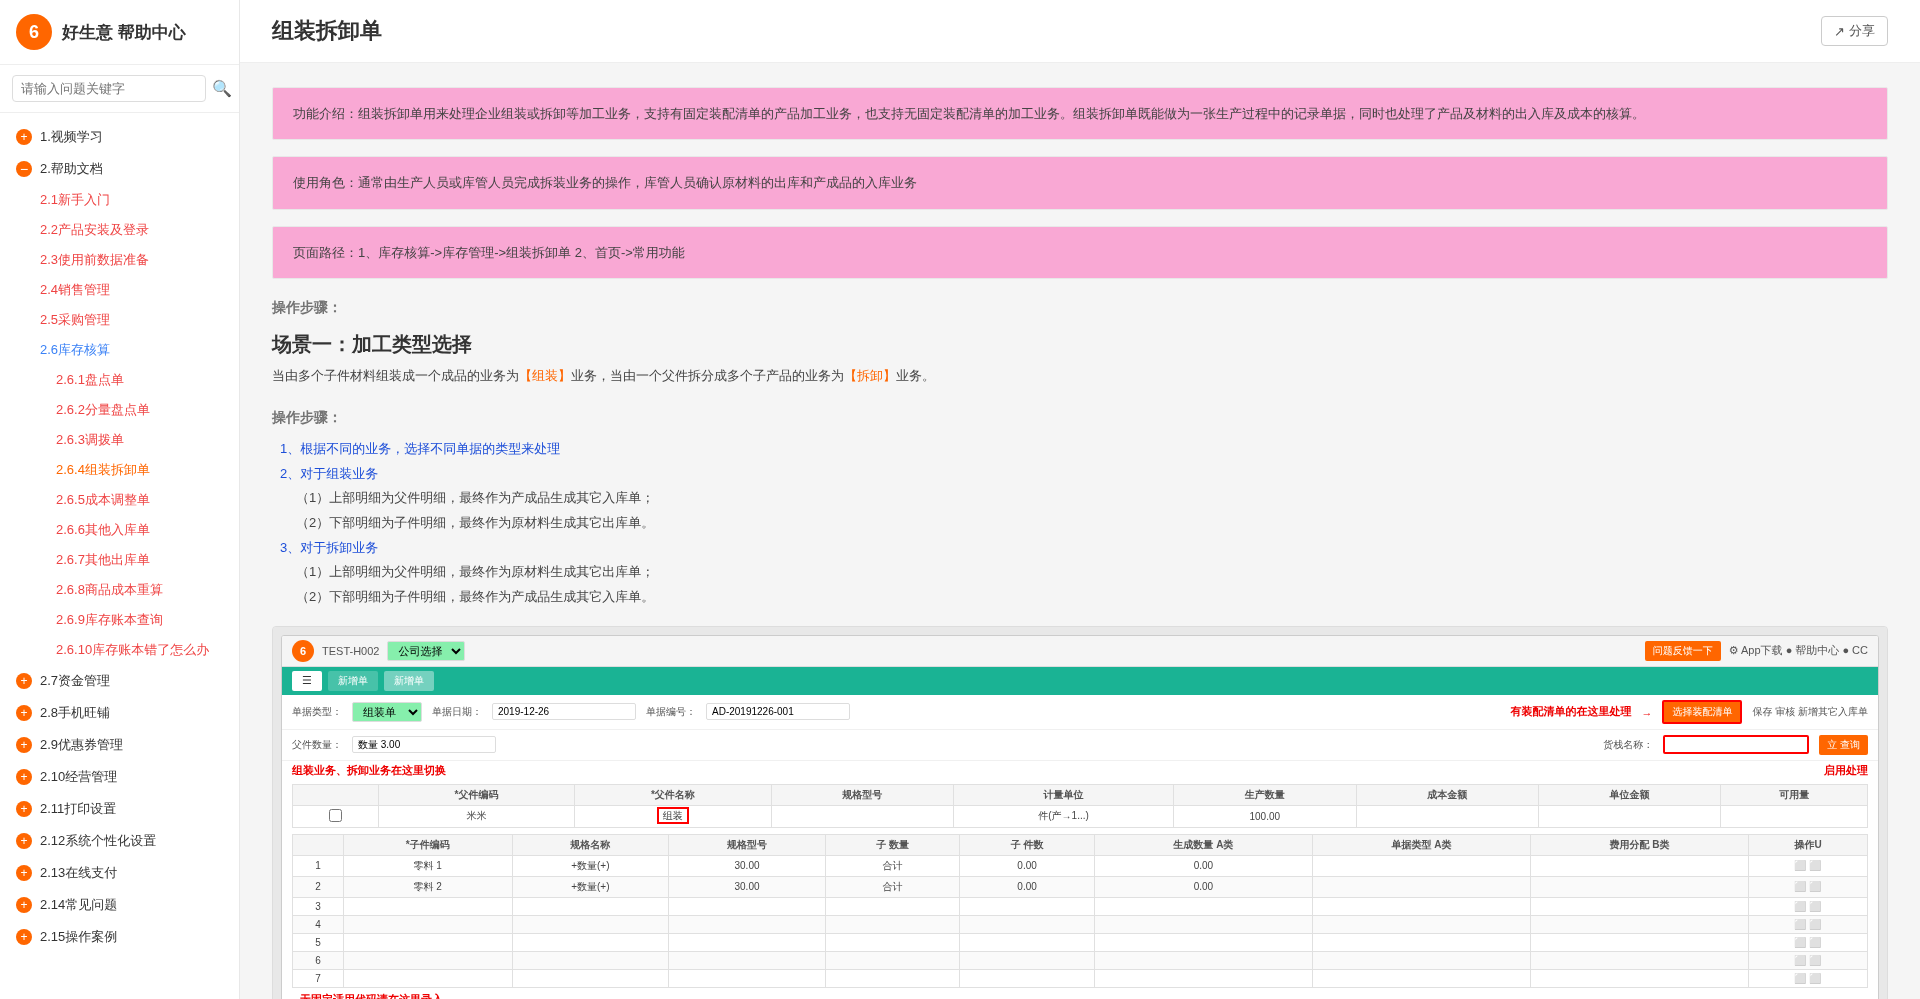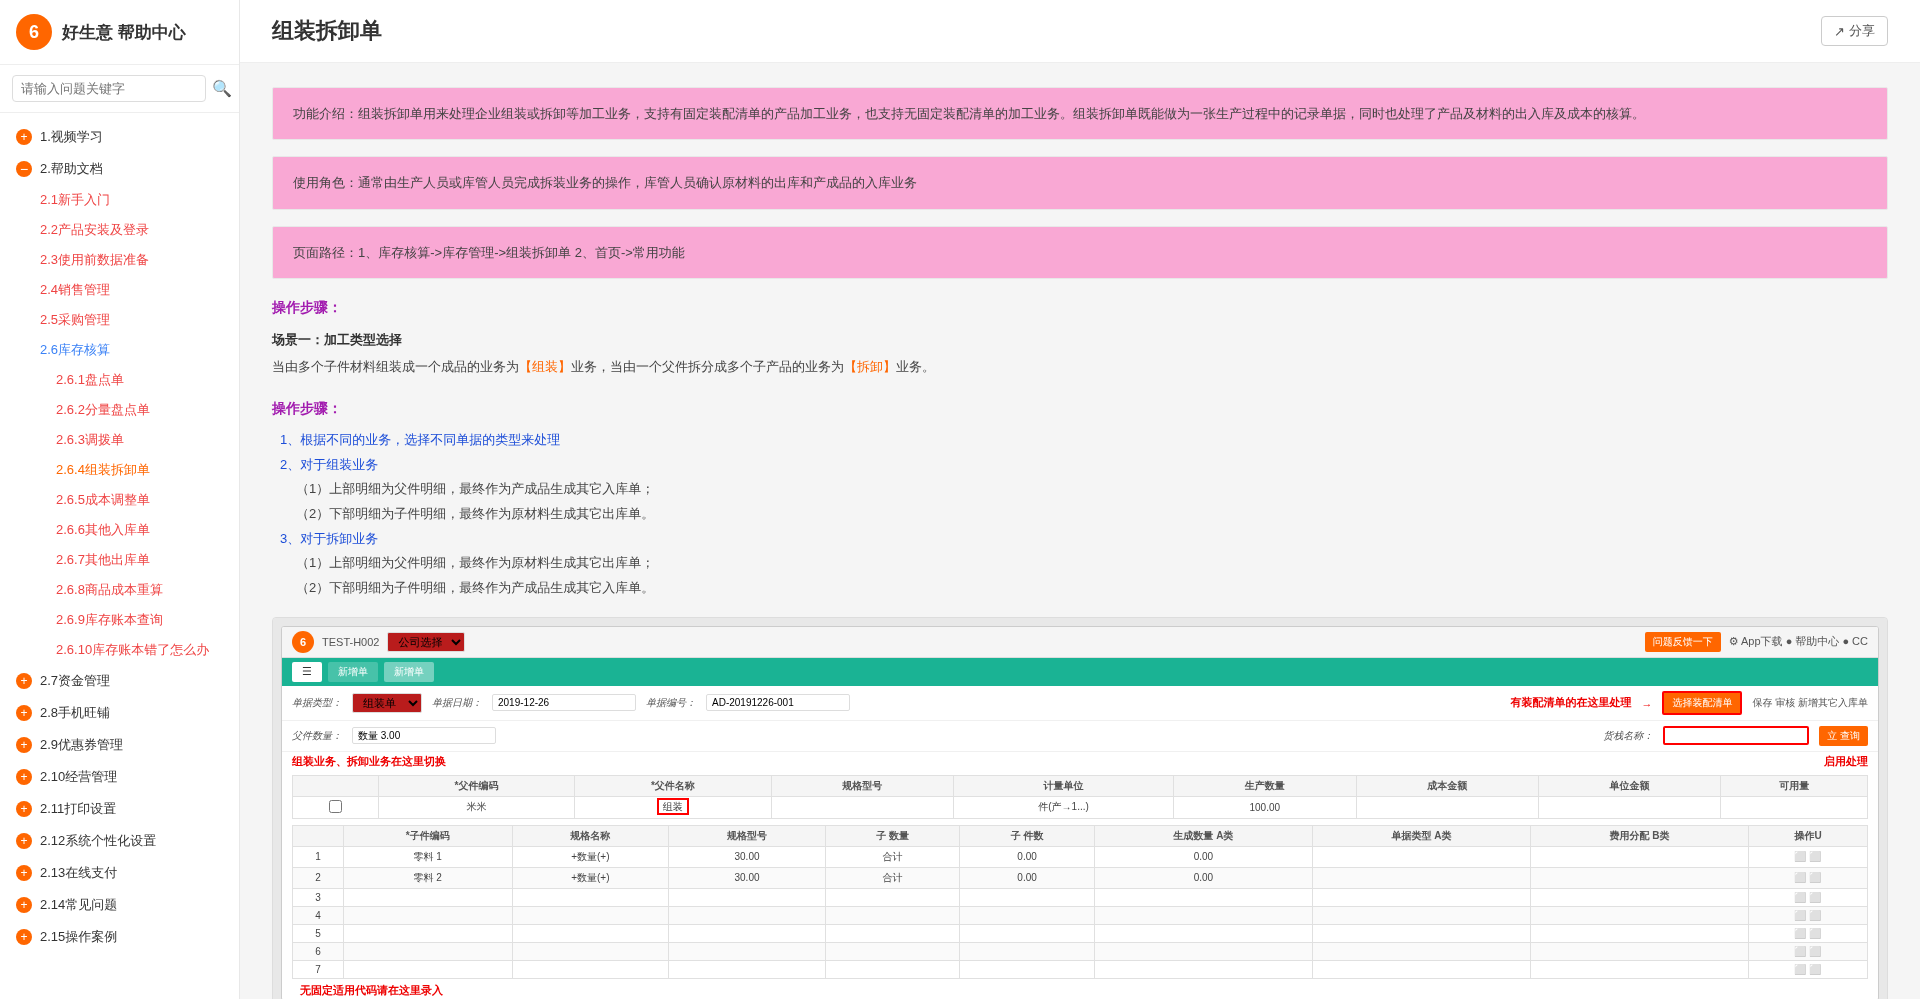--- a/index.html
+++ b/index.html
@@ -159,25 +159,25 @@
       padding: 14px 20px;
       margin-bottom: 16px;
       font-size: 13px;
       line-height: 1.8;
       color: #444;
     }
     .info-block p { margin: 0; }
     .section-heading {
       font-size: 14px;
       font-weight: bold;
-      color: #a21caf;
+      color: #737373;
       margin: 20px 0 10px 0;
     }
     .sub-heading {
-      font-size: 13px;
+      font-size: 20px;
       font-weight: bold;
       color: #333;
       margin: 14px 0 6px 0;
     }
     .content-text {
       font-size: 13px;
       color: #444;
       line-height: 1.9;
       margin-bottom: 6px;
     }
@@ -231,21 +231,21 @@
     }
     .mock-topbar-logo {
       width: 22px; height: 22px;
       background: #f60;
       border-radius: 50%;
       color: #fff;
       display: flex; align-items: center; justify-content: center;
       font-size: 11px; font-weight: bold;
     }
     .mock-topbar-select {
-      border: 1px solid #ddd; border-radius: 2px; padding: 2px 6px; font-size: 11px; background: #b91c1c;
+      border: 1px solid #ddd; border-radius: 2px; padding: 2px 6px; font-size: 11px; background: #86efac;
     }
     .mock-orange-btn {
       background: #f60; color: #fff; border: none; border-radius: 2px; padding: 3px 8px; font-size: 10px; cursor: pointer;
     }
     .mock-toolbar {
       background: #1ab394;
       padding: 4px 10px;
       display: flex;
       gap: 6px;
       align-items: center;
@@ -261,21 +261,21 @@
       background: rgba(255,255,255,0.4);
     }
     .mock-form-row {
       display: flex;
       align-items: center;
       gap: 10px;
       padding: 5px 10px;
       border-bottom: 1px solid #f0f0f0;
       flex-wrap: wrap;
     }
-    .mock-label { font-size: 10px; color: #555; font-style: italic; }
+    .mock-label { font-size: 10px; color: #555; }
     .mock-input {
       border: 1px solid #ddd; border-radius: 2px; padding: 2px 5px; font-size: 10px; background: #fff; min-width: 80px;
     }
     .mock-input-red {
       border: 2px solid #f00; border-radius: 2px; padding: 2px 5px; font-size: 10px; background: #fff; min-width: 80px;
     }
     .mock-table {
       width: 100%;
       border-collapse: collapse;
       font-size: 10px;

